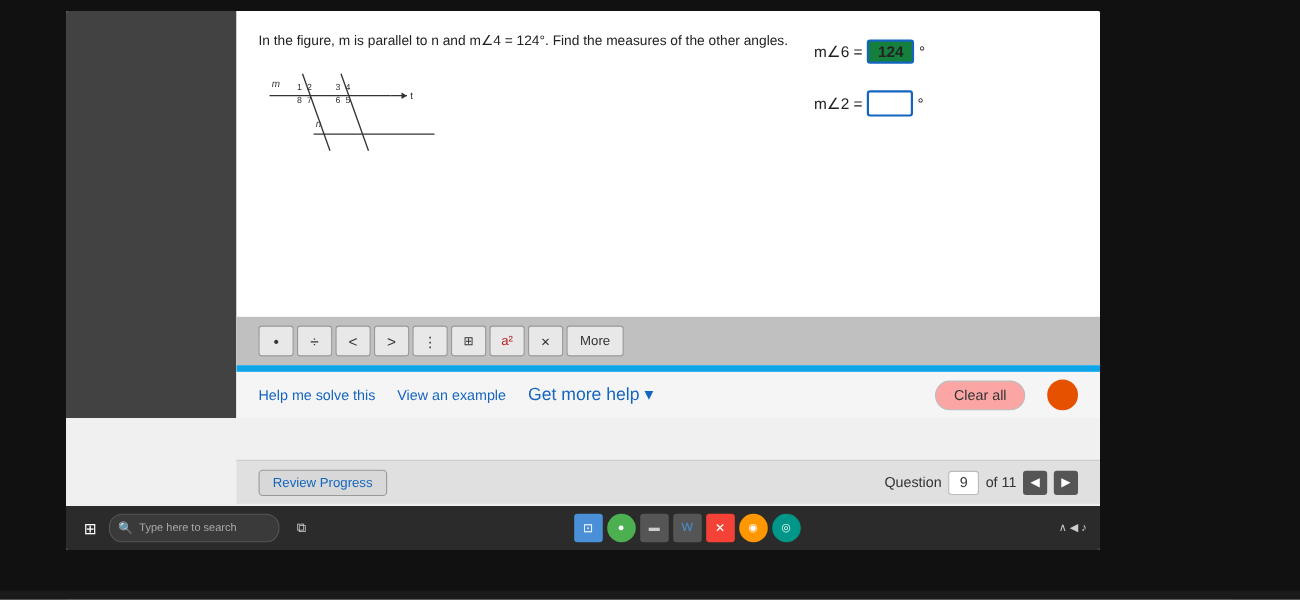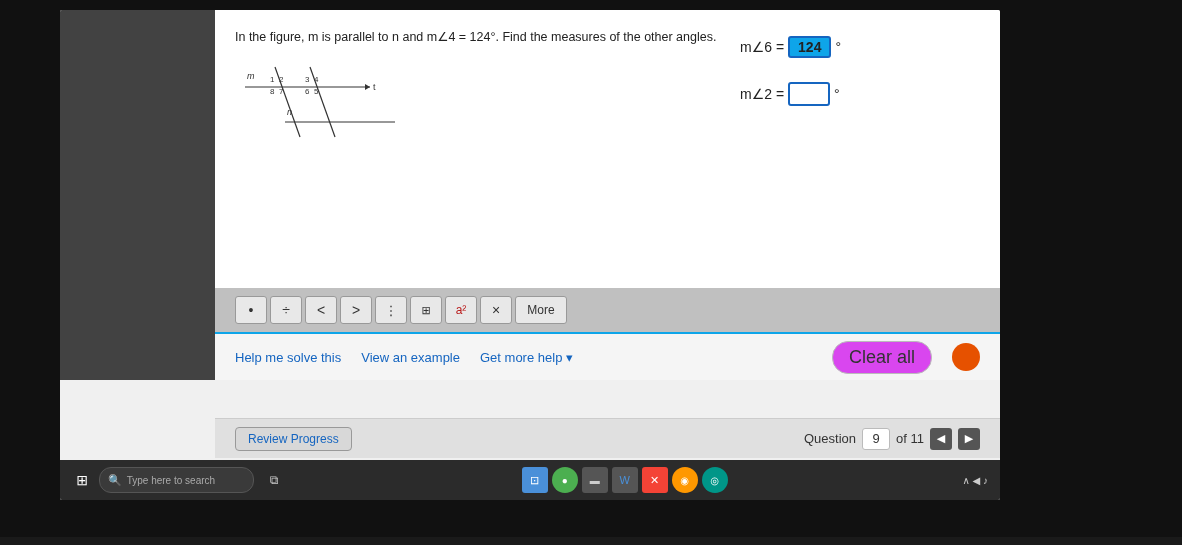--- a/index.html
+++ b/index.html
@@ -58,21 +58,21 @@
               <text x="79" y="37" font-size="8" fill="#333">5</text>
 
               <text x="138" y="33" font-size="9" fill="#333">t</text>
             </svg>
           </div>
         </div>
 
         <div style="width:240px;padding-top:8px;">
           <div style="display:flex;align-items:center;gap:4px;margin-bottom:24px;font-size:14px;color:#222;">
             <span>m∠6 =</span>
-            <span style="background:#0ea5e9;border:2px solid #1565C0;border-radius:3px;padding:1px 8px;font-size:14px;font-weight:bold;color:#222;">124</span>
+            <span style="background:#15803d;border:2px solid #1565C0;border-radius:3px;padding:1px 8px;font-size:14px;font-weight:bold;color:#222;">124</span>
             <span>°</span>
           </div>
           <div style="display:flex;align-items:center;gap:4px;font-size:14px;color:#222;">
             <span>m∠2 =</span>
             <input type="text" style="background: rgb(255, 255, 255); border: 2px solid rgb(21, 101, 192); border-radius: 3px; width: 42px; height: 24px; font-size: 13px; text-align: center; outline: none;">
             <span>°</span>
           </div>
         </div>
 
       </div>
@@ -82,25 +82,25 @@
         <button style="background:#e8e8e8;border:1px solid #999;border-radius:3px;width:32px;height:28px;font-size:14px;cursor:pointer;color:#333;">÷</button>
         <button style="background:#e8e8e8;border:1px solid #999;border-radius:3px;width:32px;height:28px;font-size:14px;cursor:pointer;color:#333;">&lt;</button>
         <button style="background:#e8e8e8;border:1px solid #999;border-radius:3px;width:32px;height:28px;font-size:14px;cursor:pointer;color:#333;">&gt;</button>
         <button style="background:#e8e8e8;border:1px solid #999;border-radius:3px;width:32px;height:28px;font-size:13px;cursor:pointer;color:#333;">⋮</button>
         <button style="background:#e8e8e8;border:1px solid #999;border-radius:3px;width:32px;height:28px;font-size:11px;cursor:pointer;color:#333;">⊞</button>
         <button style="background:#e8e8e8;border:1px solid #999;border-radius:3px;width:32px;height:28px;font-size:12px;cursor:pointer;color:#b91c1c;">a²</button>
         <button style="background:#e8e8e8;border:1px solid #999;border-radius:3px;width:32px;height:28px;font-size:14px;cursor:pointer;color:#333;">×</button>
         <button style="background:#e8e8e8;border:1px solid #999;border-radius:3px;width:52px;height:28px;font-size:12px;cursor:pointer;color:#333;">More</button>
       </div>
 
-      <div style="background:#f5f5f5;height:48px;display:flex;align-items:center;padding:0 20px;gap:20px;border-top:2px solid #0ea5e9;">
+      <div style="background:#f5f5f5;height:48px;display:flex;align-items:center;padding:0 20px;gap:20px;border-top:6px solid #0ea5e9;">
         <a style="font-size:13px;color:#1565C0;cursor:pointer;text-decoration:none;font-weight:500;">Help me solve this</a>
         <a style="font-size:13px;color:#1565C0;cursor:pointer;text-decoration:none;font-weight:500;">View an example</a>
-        <a style="font-size:13px;color:#1565C0;cursor:pointer;text-decoration:none;font-weight:500;">Get more help ▾</a>
-        <button style="margin-left:auto;background:#d946ef;border:1px solid #bbb;border-radius:16px;padding:5px 16px;font-size:18px;cursor:pointer;color:#333;">Clear all</button>
+        <a style="font-size:16px;color:#1565C0;cursor:pointer;text-decoration:none;font-weight:500;">Get more help ▾</a>
+        <button style="margin-left:auto;background:#fca5a5;border:1px solid #bbb;border-radius:16px;padding:5px 16px;font-size:13px;cursor:pointer;color:#333;">Clear all</button>
         <div style="width:28px;height:28px;background:#e65100;border-radius:50%;"></div>
       </div>
 
     </div>
 
     <div style="position:absolute;bottom:42px;left:155px;right:0;height:40px;background:#e0e0e0;display:flex;align-items:center;padding:12px 20px;border-top:1px solid #ccc;">
       <button style="background:#d8d8d8;border:1px solid #999;border-radius:4px;padding:4px 12px;font-size:12px;cursor:pointer;color:#1565C0;font-weight:500;">Review Progress</button>
       <div style="margin-left:auto;display:flex;align-items:center;gap:6px;font-size:13px;color:#333;">
         <span>Question</span>
         <div style="background:#fff;border:1px solid #bbb;border-radius:3px;width:28px;height:22px;display:flex;align-items:center;justify-content:center;font-size:13px;">9</div>

